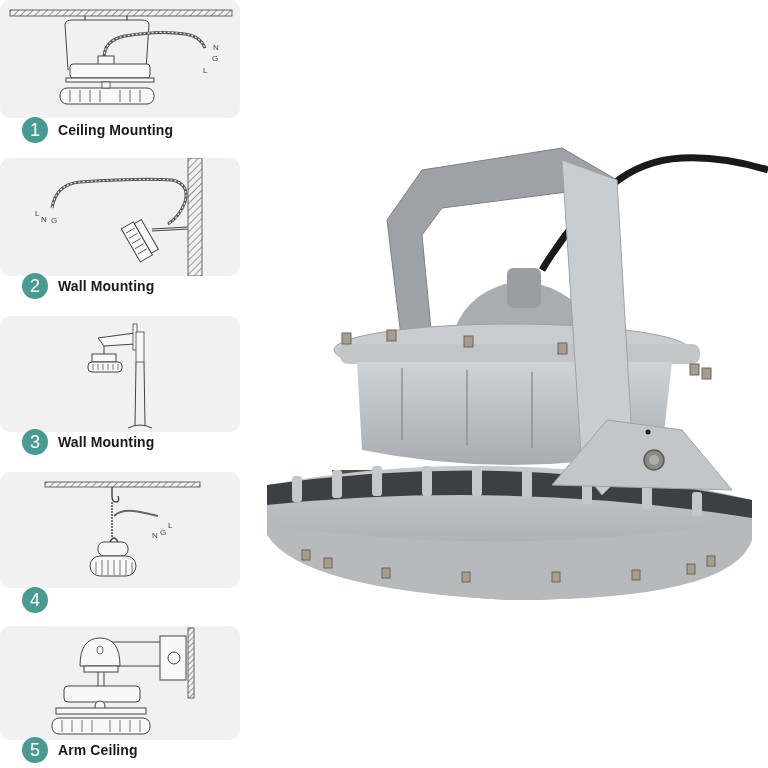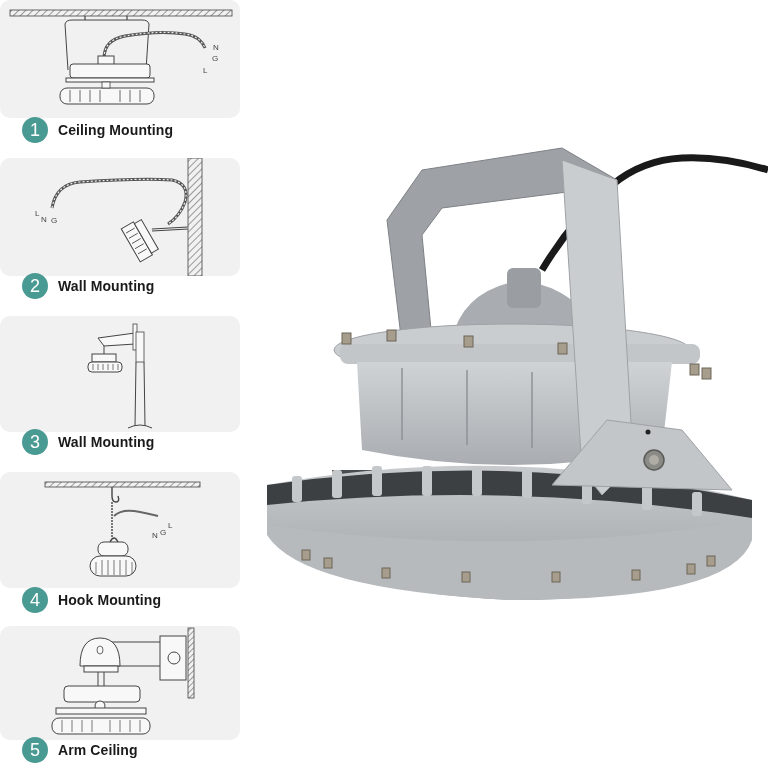--- a/index.html
+++ b/index.html
@@ -103,21 +103,20 @@
     <text x="152" y="66" font-size="8" fill="#444">N</text>
     <text x="160" y="63" font-size="8" fill="#444">G</text>
     <path d="M110 70 Q114 62 118 70" fill="none" stroke="#444" stroke-width="1.4"></path>
     <rect x="98" y="70" width="30" height="14" rx="6" fill="#f8f8f8" stroke="#444" stroke-width="1"></rect>
     <rect x="90" y="84" width="46" height="20" rx="10" fill="#f8f8f8" stroke="#444" stroke-width="1"></rect>
     <path d="M96 90 L96 102 M102 88 L102 103 M108 88 L108 103 M114 88 L114 103 M120 88 L120 103 M126 88 L126 103 M132 90 L132 102" stroke="#444" stroke-width="0.7"></path>
   </svg>
 </div>
 <div class="label" style="top:586px;">
   <span class="badge">4</span>
-  <span class="label-text">Hook Mounting</span>
 </div>
 
 <div class="panel" style="top:626px;height:114px;">
   <svg viewBox="0 0 240 114">
     <defs>
         <pattern id="hatch5" width="4" height="4" patternUnits="userSpaceOnUse" patternTransform="rotate(45)">
           <line x1="0" y1="0" x2="0" y2="4" stroke="#444" stroke-width="1"></line>
         </pattern>
       </defs>
     <rect x="188" y="2" width="6" height="70" fill="url(#hatch5)" stroke="#444" stroke-width="0.8"></rect>

